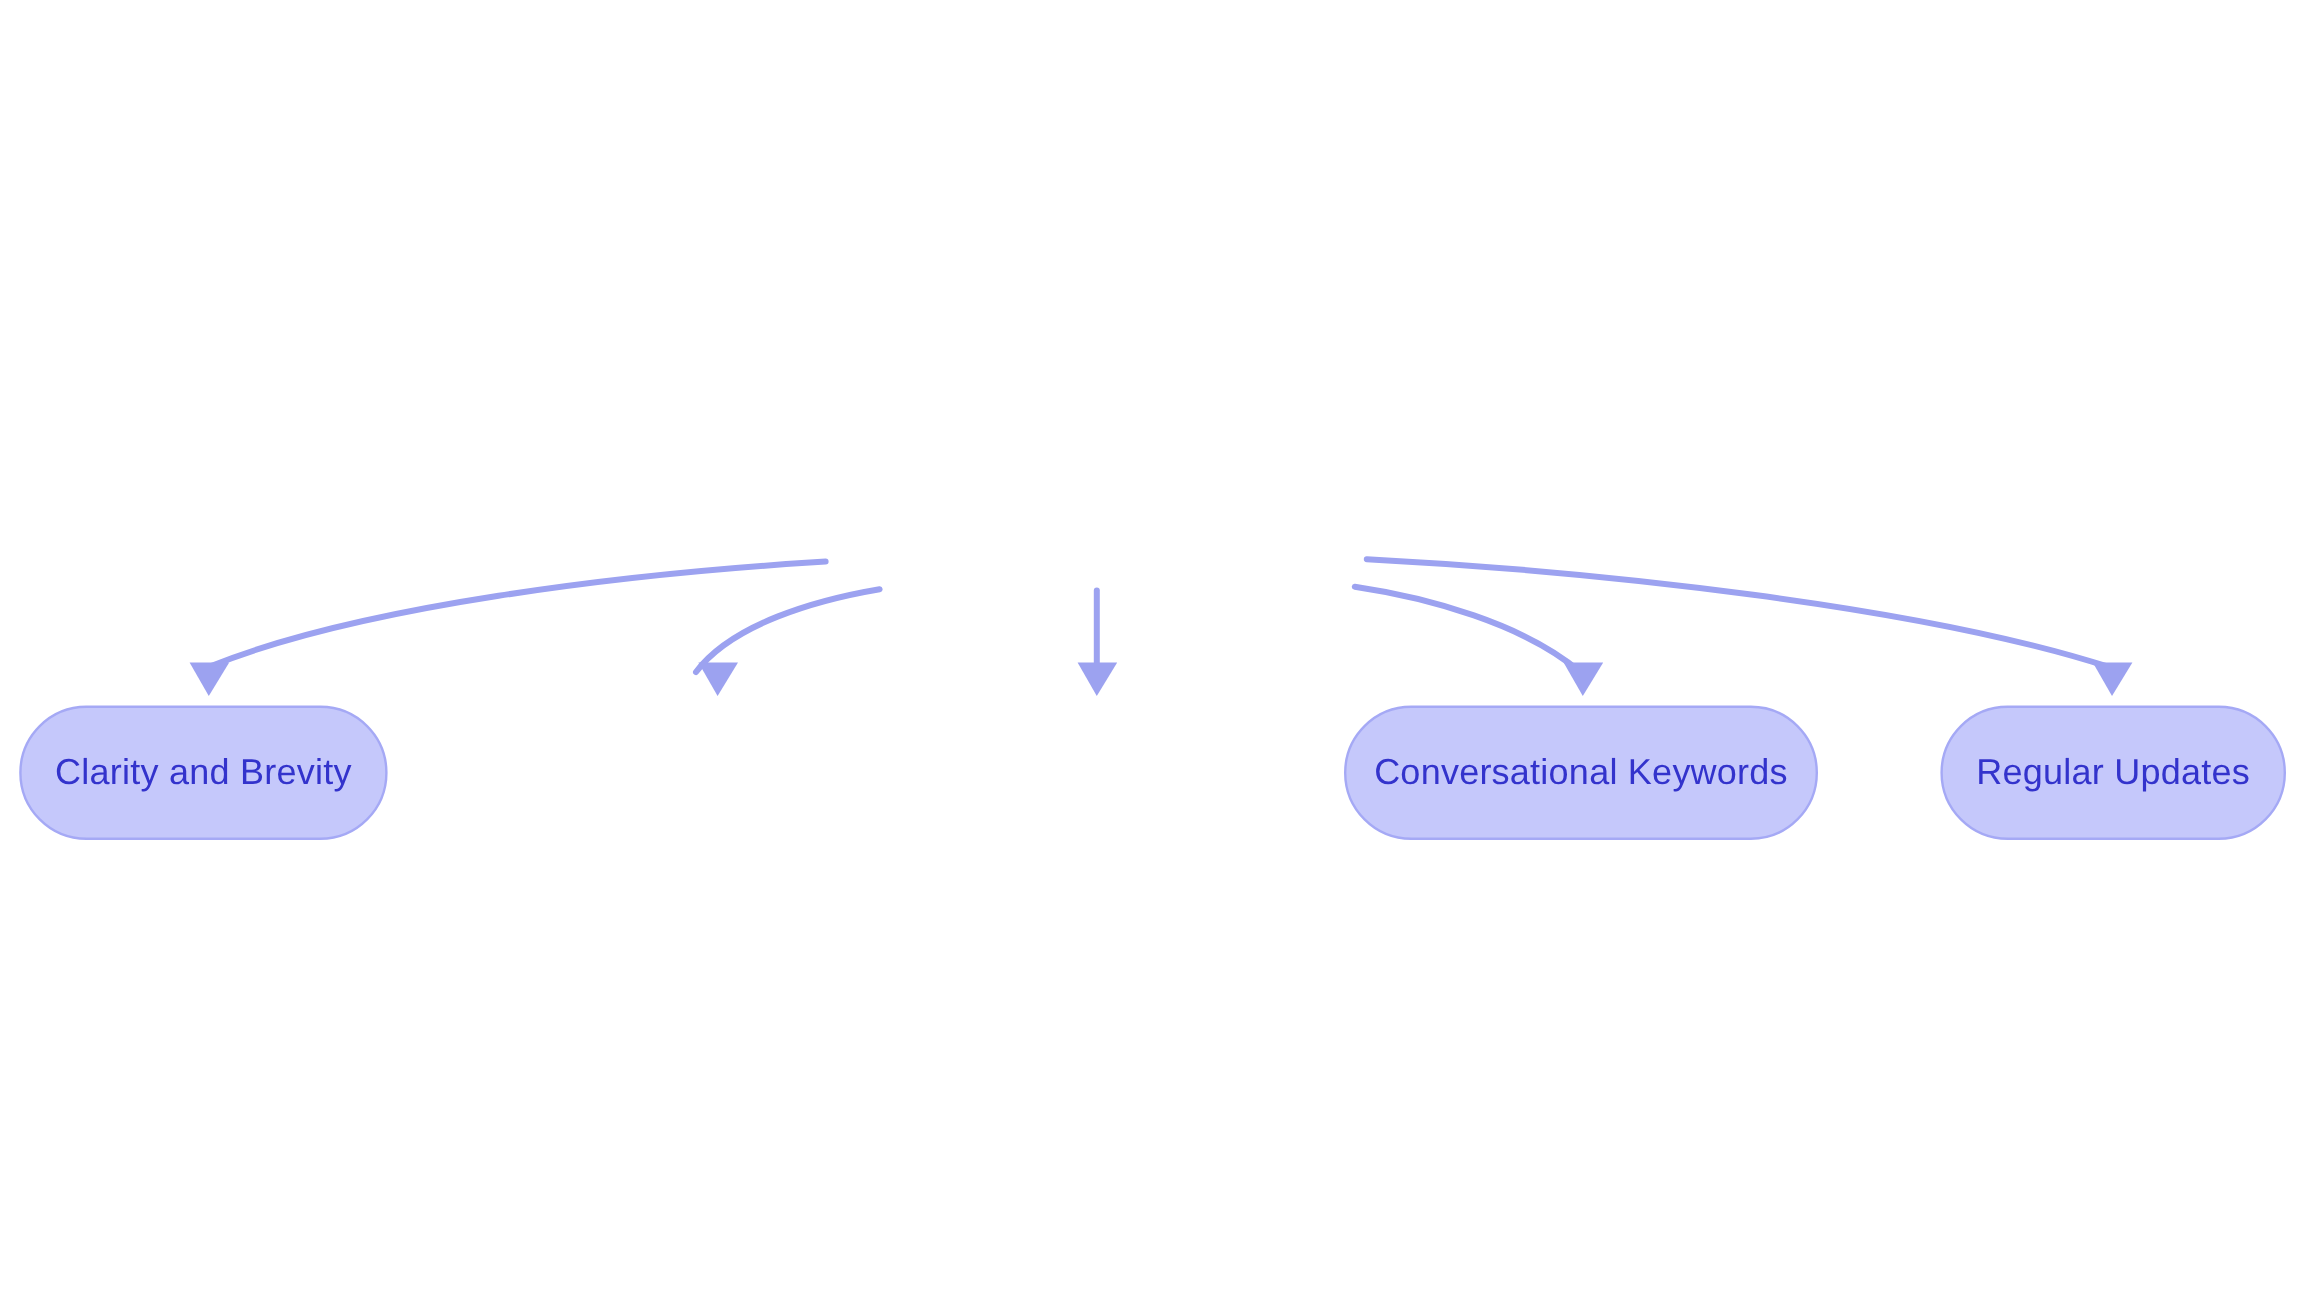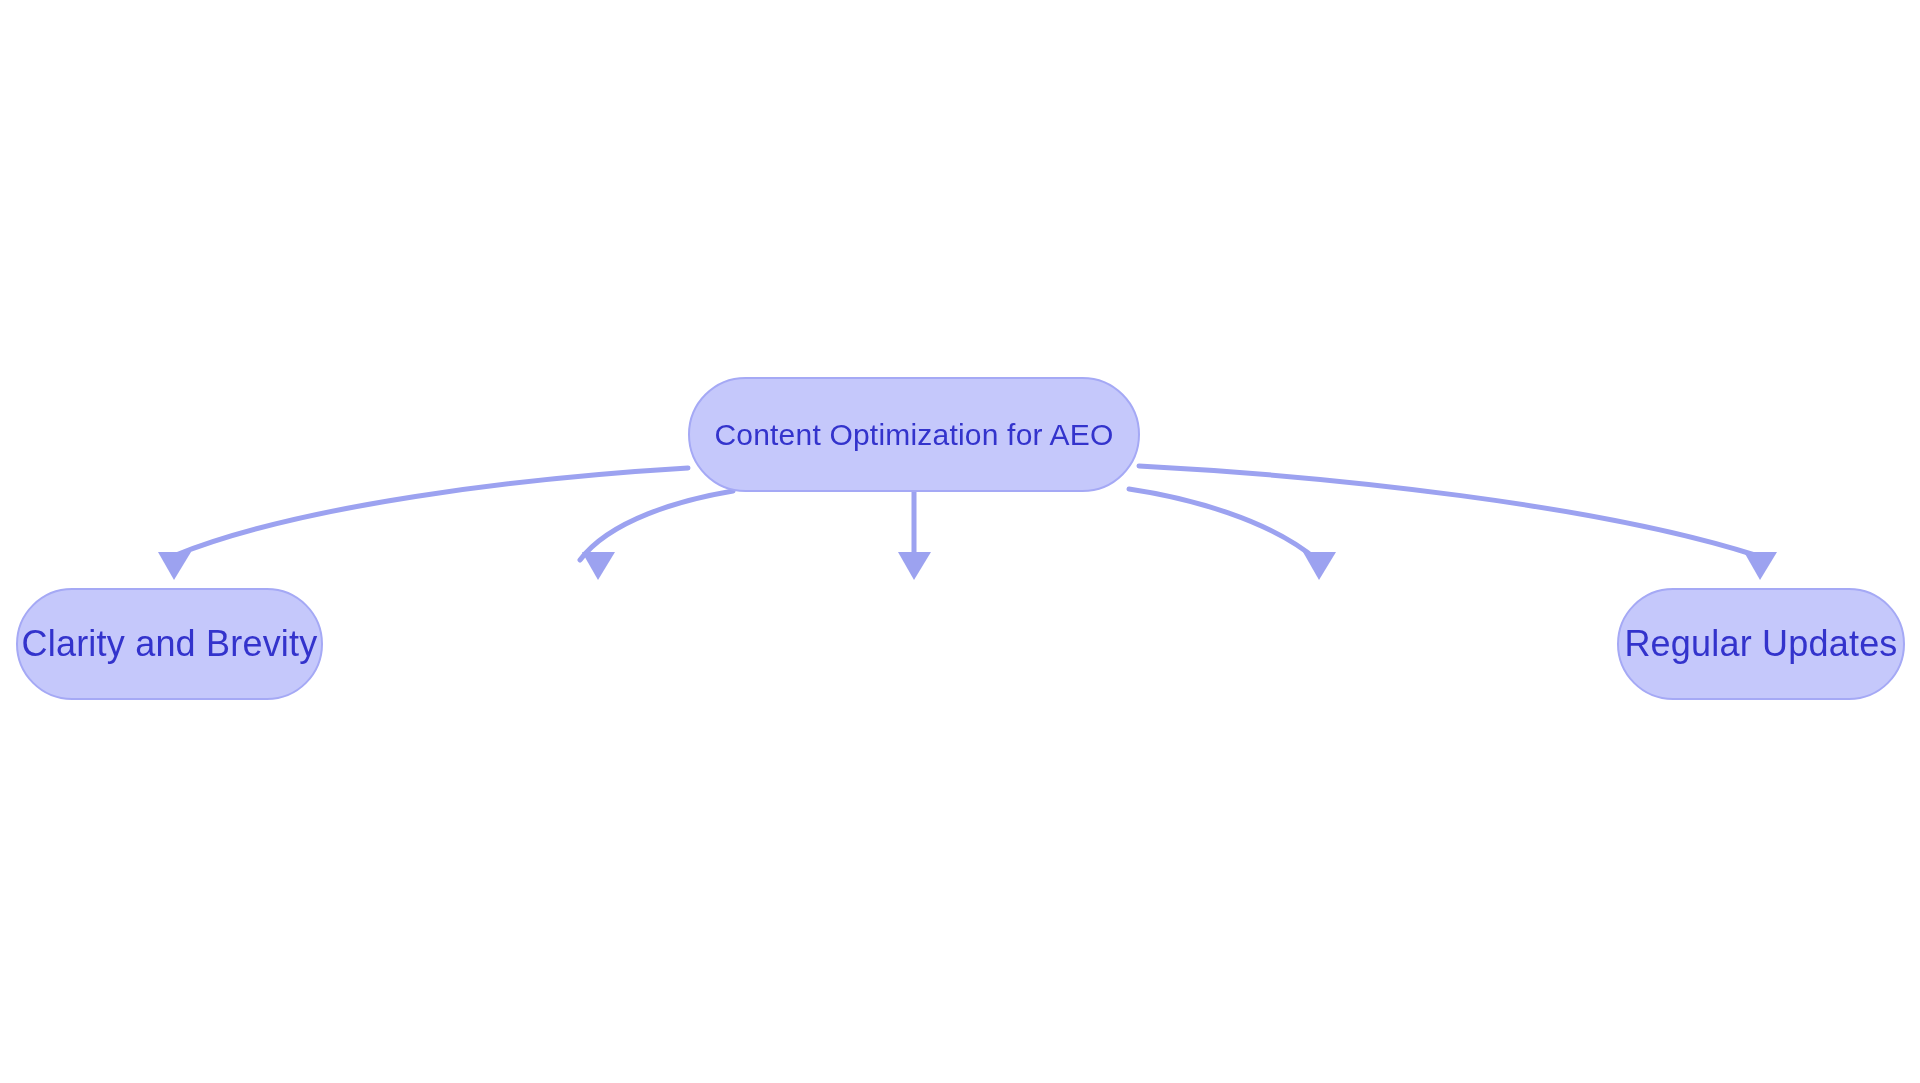--- a/index.html
+++ b/index.html
@@ -45,21 +45,21 @@
     width: 452px;
     height: 115px;
     border-radius: 58px;
   }
   #node-root .node-label { font-size: 30px; }
   .leaf {
     top: 588px;
     height: 112px;
     border-radius: 56px;
   }
-  .leaf .node-label { font-size: 36px; }
+  .leaf .node-label { font-size: 30px; }
   #node-leaf-0 { left: 16px;   width: 307px; }
   #node-leaf-1 { left: 423px;  width: 287px; }
   #node-leaf-2 { left: 809px;  width: 211px; }
   #node-leaf-3 { left: 1120px; width: 395px; }
   #node-leaf-4 { left: 1617px; width: 288px; justify-content: center; }
 </style>
 </head>
 <body>
 
 <div id="canvas">
@@ -74,28 +74,28 @@
     </g>
     <g fill="#9ca2f0" stroke="none">
       <polygon points="158,552 191,552 174,580"></polygon>
       <polygon points="582,552 615,552 598,580"></polygon>
       <polygon points="898,552 931,552 914,580"></polygon>
       <polygon points="1303,552 1336,552 1319,580"></polygon>
       <polygon points="1744,552 1777,552 1760,580"></polygon>
     </g>
   </svg>
 
-  <div class="node" id="node-root">
-    <span class="node-label">Content Optimization for AEO</span>
-  </div>
 
   <div class="node leaf" id="node-leaf-0">
     <span class="node-label">Clarity and Brevity</span>
   </div>
 
 
 
+  <div class="node leaf" id="node-leaf-3">
+    <span class="node-label">Conversational Keywords</span>
+  </div>
 
   <div class="node leaf" id="node-leaf-4">
     <span class="node-label">Regular Updates</span>
   </div>
 
 </div>
 
 </body></html>

